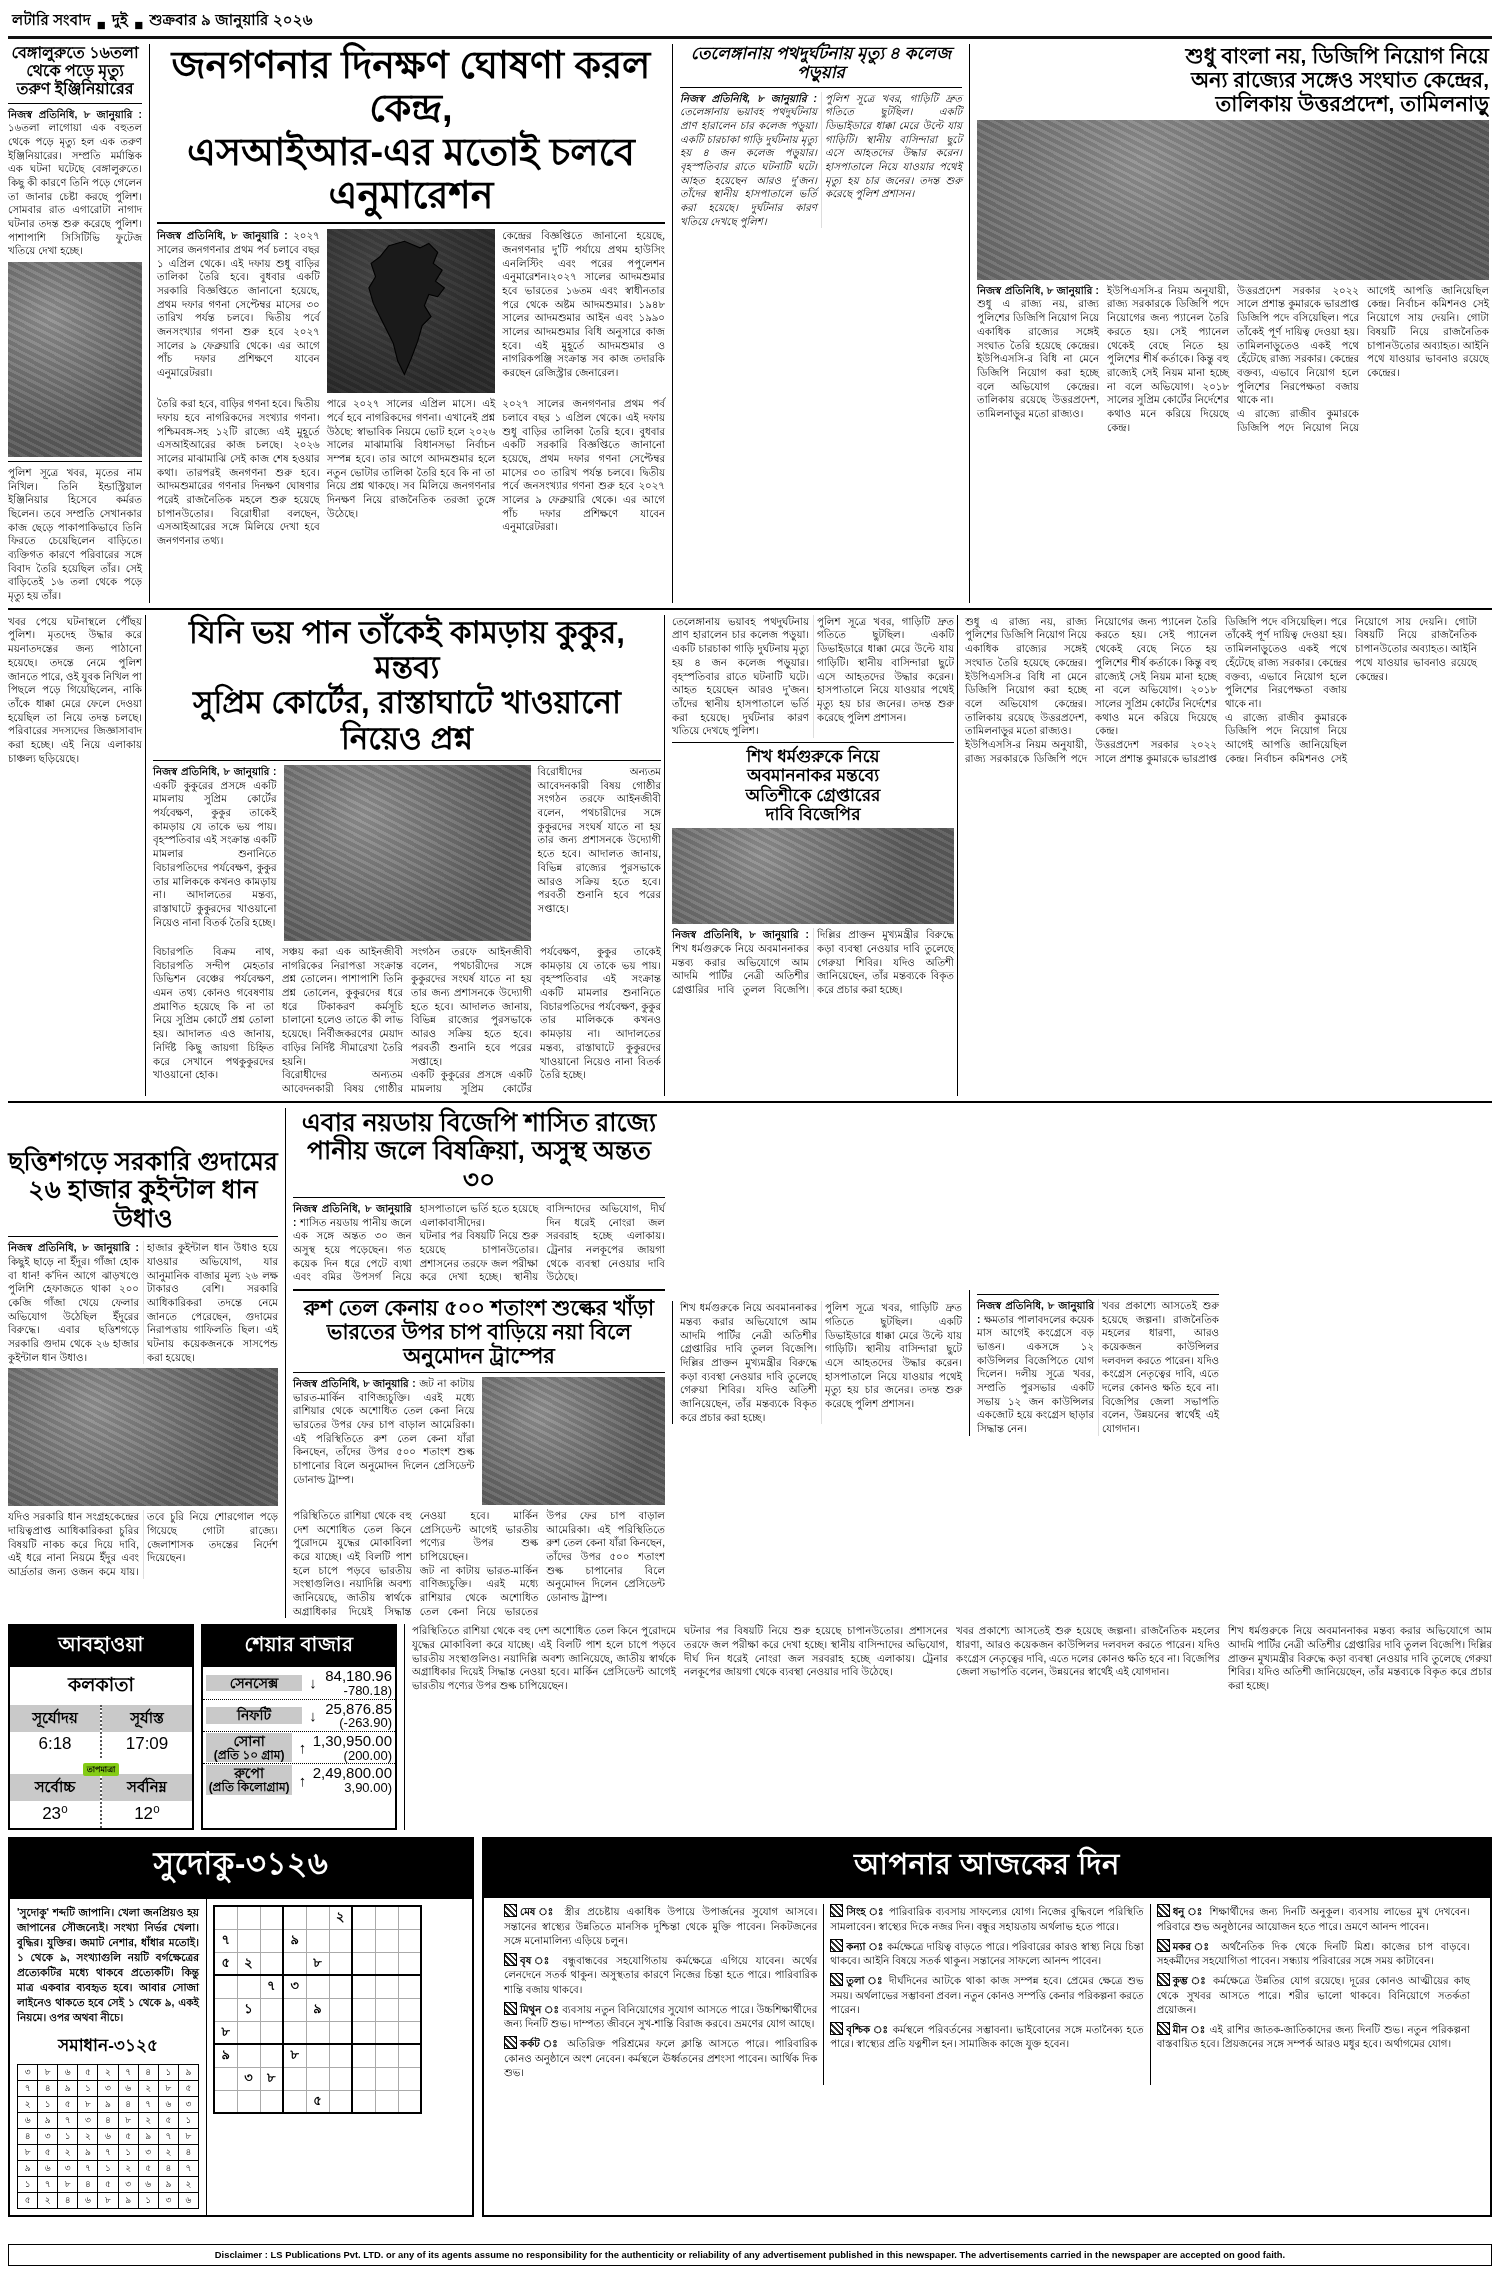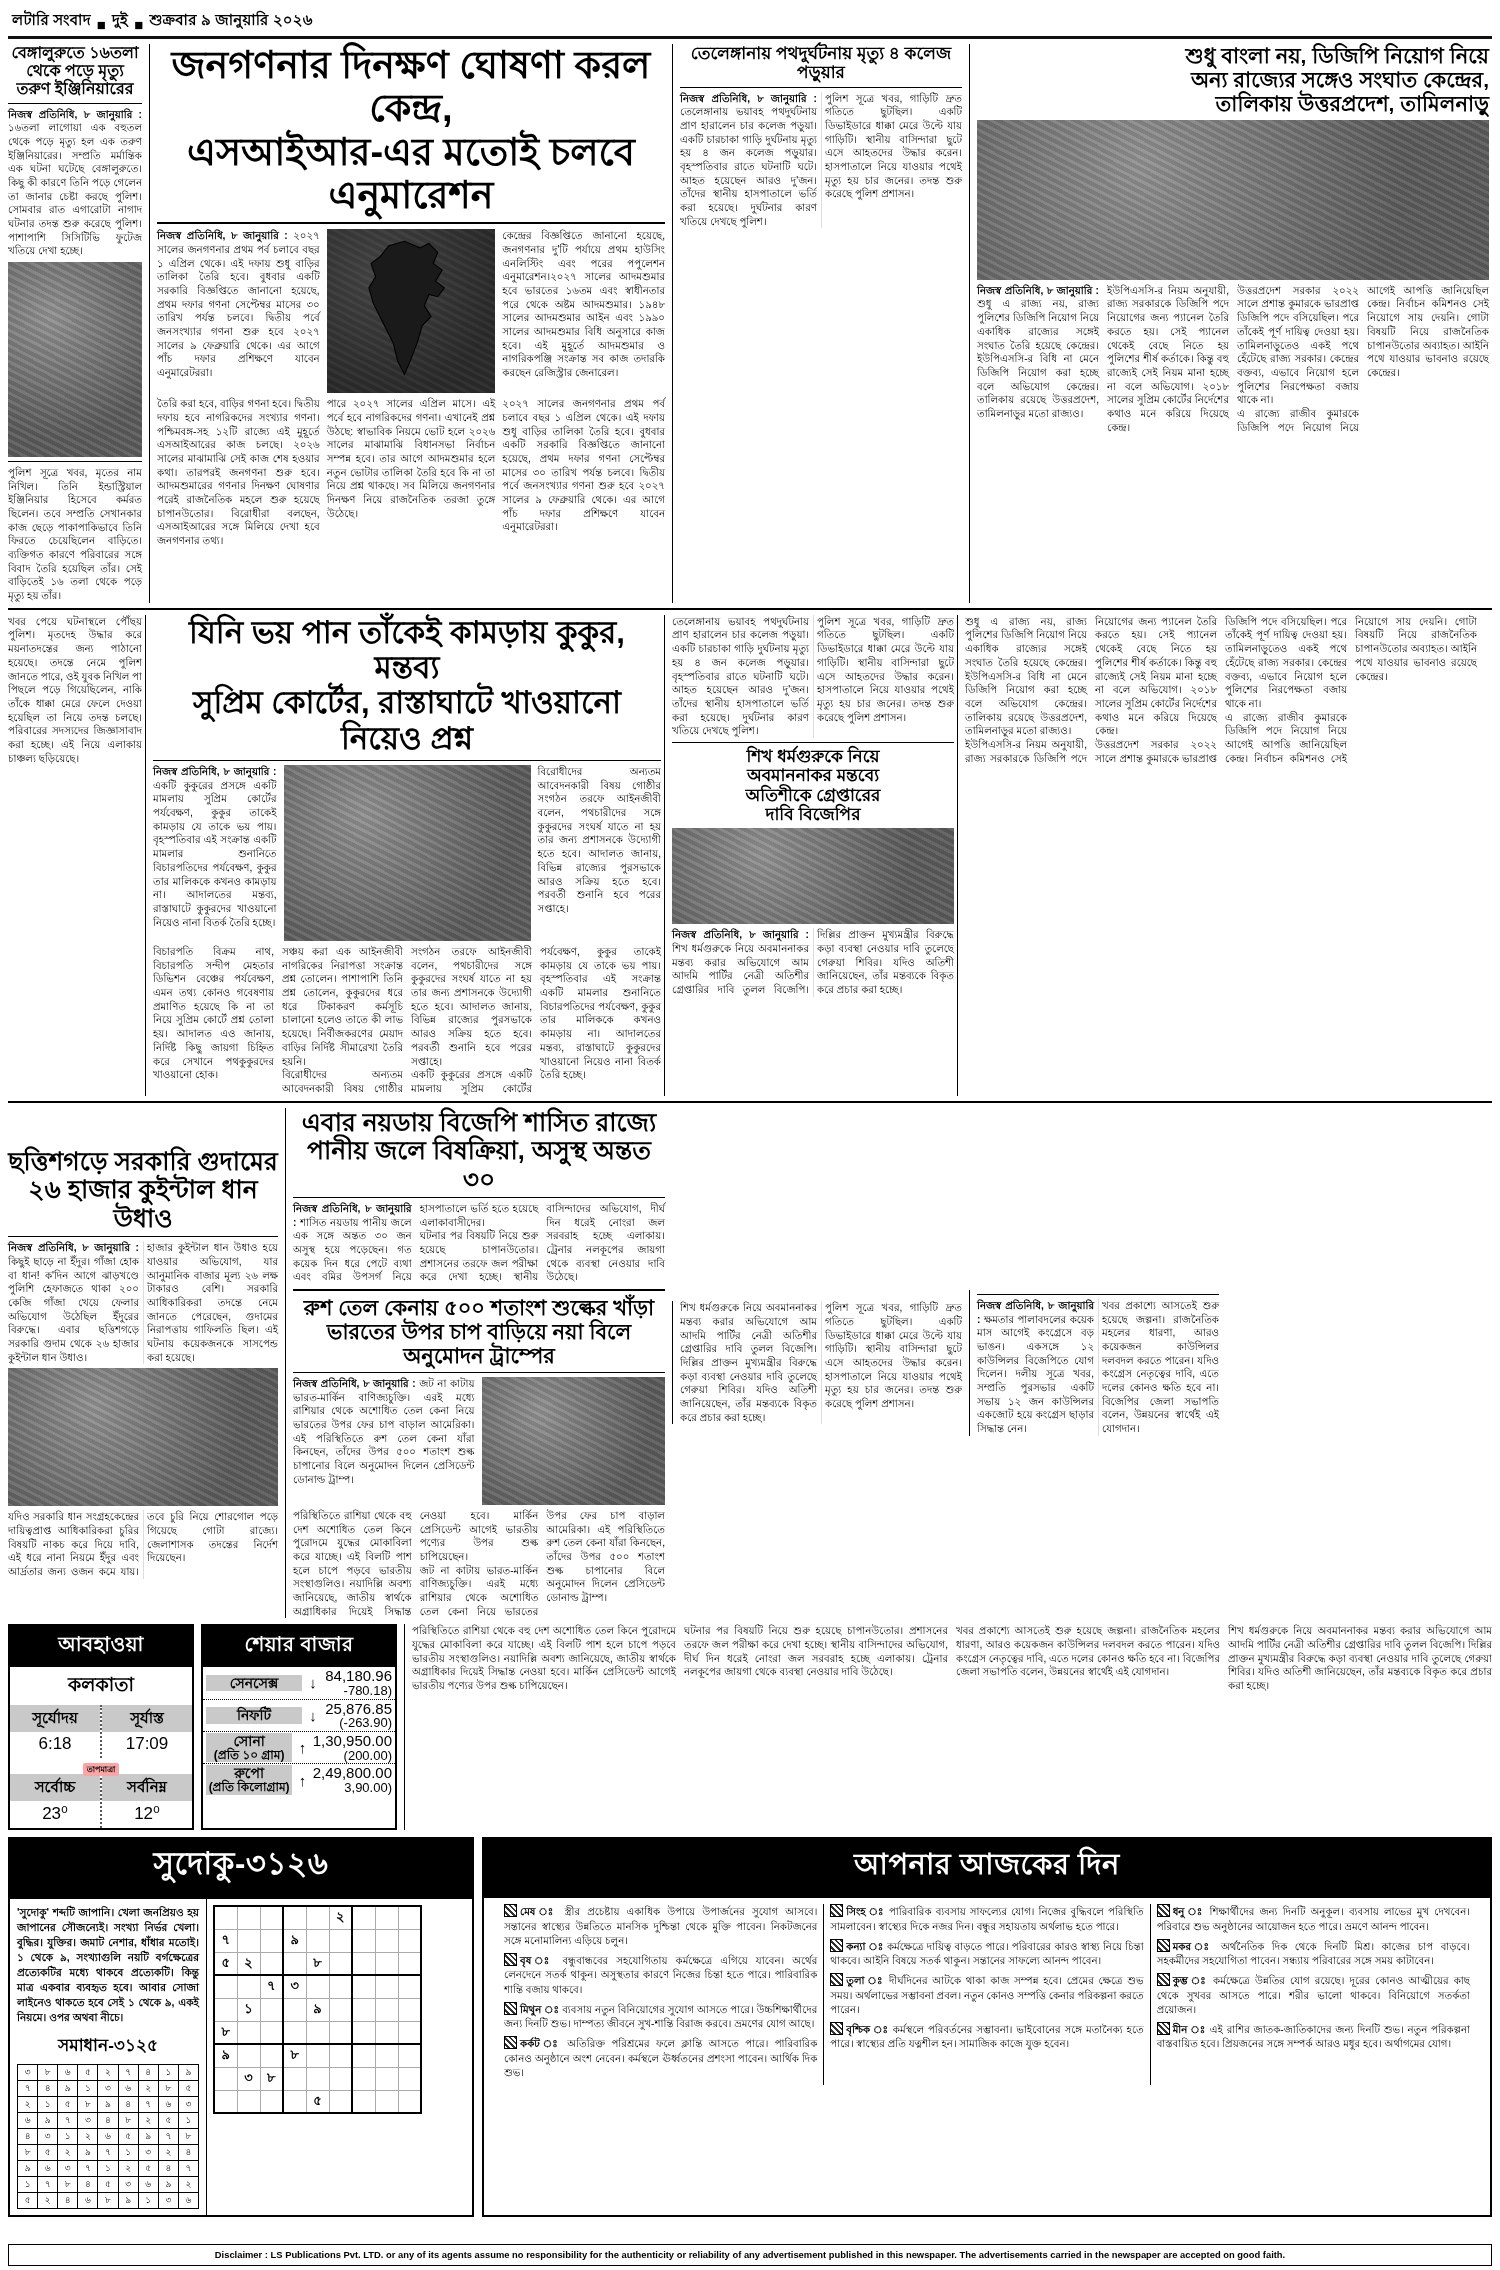--- a/index.html
+++ b/index.html
@@ -58,21 +58,21 @@
     font-size:20px; padding:3px 0 5px; letter-spacing:.5px;
   }
   .wbox{ border:2px solid #000; }
   .wcity{ text-align:center; font-size:19px; font-weight:bold; padding:3px 0; }
   .wrow{ display:flex; }
   .wcell{ flex:1; text-align:center; }
   .wlabel{ background:#c9c9c9; font-weight:bold; font-size:15px; padding:1px 0; }
   .wval{ font-size:17px; padding:2px 0 4px; }
   .wsep{ border-left:2px dotted #555; }
   .wtemp-tag{
-    background:#fca5a5; font-size:8px; font-weight:bold; display:inline-block;
+    background:#84cc16; font-size:8px; font-weight:bold; display:inline-block;
     padding:0 4px; border-radius:2px; position:relative; top:2px;
   }
   .mkt-row{ display:flex; align-items:center; gap:4px; padding:1px 3px; border-bottom:1px dotted #000; }
   .mkt-name{ background:#c9c9c9; font-weight:bold; font-size:14px; width:96px; text-align:center; line-height:1.05; padding:1px 0; }
   .mkt-name small{ font-size:12px; font-weight:bold; display:block; }
   .mkt-arrow{ font-size:15px; width:14px; text-align:center; }
   .mkt-val{ flex:1; text-align:right; font-size:15px; line-height:1.05; }
   .mkt-val small{ display:block; font-size:13px; }
 
   
@@ -162,21 +162,21 @@
           <div class="body">কেন্দ্রের বিজ্ঞপ্তিতে জানানো হয়েছে, জনগণনার দু'টি পর্যায়ে প্রথম হাউসিং এনলিস্টিং এবং পরের পপুলেশন এনুমারেশন।২০২৭ সালের আদমশুমার হবে ভারতের ১৬তম এবং স্বাধীনতার পরে থেকে অষ্টম আদমশুমার। ১৯৪৮ সালের আদমশুমার আইন এবং ১৯৯০ সালের আদমশুমার বিধি অনুসারে কাজ হবে। এই মুহূর্তে আদমশুমার ও নাগরিকপঞ্জি সংক্রান্ত সব কাজ তদারকি করছেন রেজিস্ট্রার জেনারেল।</div>
         </div>
       </div>
       <div style="display:flex;gap:7px;margin-top:4px;">
         <div style="width:166px;" class="body">তৈরি করা হবে, বাড়ির গণনা হবে। দ্বিতীয় দফায় হবে নাগরিকদের সংখ্যার গণনা। পশ্চিমবঙ্গ-সহ ১২টি রাজ্যে এই মুহূর্তে এসআইআরের কাজ চলছে। ২০২৬ সালের মাঝামাঝি সেই কাজ শেষ হওয়ার কথা। তারপরই জনগণনা শুরু হবে। আদমশুমারের গণনার দিনক্ষণ ঘোষণার পরেই রাজনৈতিক মহলে শুরু হয়েছে চাপানউতোর। বিরোধীরা বলছেন, এসআইআরের সঙ্গে মিলিয়ে দেখা হবে জনগণনার তথ্য।</div>
         <div style="width:172px;" class="body">পারে ২০২৭ সালের এপ্রিল মাসে। এই পর্বে হবে নাগরিকদের গণনা। এখানেই প্রশ্ন উঠছে: স্বাভাবিক নিয়মে ভোট হলে ২০২৬ সালের মাঝামাঝি বিধানসভা নির্বাচন সম্পন্ন হবে। তার আগে আদমশুমার হলে নতুন ভোটার তালিকা তৈরি হবে কি না তা নিয়ে প্রশ্ন থাকছে। সব মিলিয়ে জনগণনার দিনক্ষণ নিয়ে রাজনৈতিক তরজা তুঙ্গে উঠেছে।</div>
         <div style="width:166px;" class="body">২০২৭ সালের জনগণনার প্রথম পর্ব চলাবে বছর ১ এপ্রিল থেকে। এই দফায় শুধু বাড়ির তালিকা তৈরি হবে। বুধবার একটি সরকারি বিজ্ঞপ্তিতে জানানো হয়েছে, প্রথম দফার গণনা সেপ্টেম্বর মাসের ৩০ তারিখ পর্যন্ত চলবে। দ্বিতীয় পর্বে জনসংখ্যার গণনা শুরু হবে ২০২৭ সালের ৯ ফেব্রুয়ারি থেকে। এর আগে পাঁচ দফার প্রশিক্ষণে যাবেন এনুমারেটররা।</div>
       </div>
     </div>
 
-    <div class="tb-c3 vrule" style="padding-left:7px;">
+    <div class="tb-c3 vrule" style="padding-left:7px;font-style:italic;">
       <div class="hl h-sm">তেলেঙ্গানায় পথদুর্ঘটনায় মৃত্যু ৪ কলেজ পড়ুয়ার</div>
       <div class="rule"></div>
       <div class="cols2">
         <div class="body">
           <span class="byline">নিজস্ব প্রতিনিধি, ৮ জানুয়ারি :</span>
           <span>তেলেঙ্গানায় ভয়াবহ পথদুর্ঘটনায় প্রাণ হারালেন চার কলেজ পড়ুয়া। একটি চারচাকা গাড়ি দুর্ঘটনায় মৃত্যু হয় ৪ জন কলেজ পড়ুয়ার। বৃহস্পতিবার রাতে ঘটনাটি ঘটে। আহত হয়েছেন আরও দু'জন। তাঁদের স্থানীয় হাসপাতালে ভর্তি করা হয়েছে। দুর্ঘটনার কারণ খতিয়ে দেখছে পুলিশ।</span>
         </div>
         <div class="body">পুলিশ সূত্রে খবর, গাড়িটি দ্রুত গতিতে ছুটছিল। একটি ডিভাইডারে ধাক্কা মেরে উল্টে যায় গাড়িটি। স্থানীয় বাসিন্দারা ছুটে এসে আহতদের উদ্ধার করেন। হাসপাতালে নিয়ে যাওয়ার পথেই মৃত্যু হয় চার জনের। তদন্ত শুরু করেছে পুলিশ প্রশাসন।</div>
       </div>
     </div>

